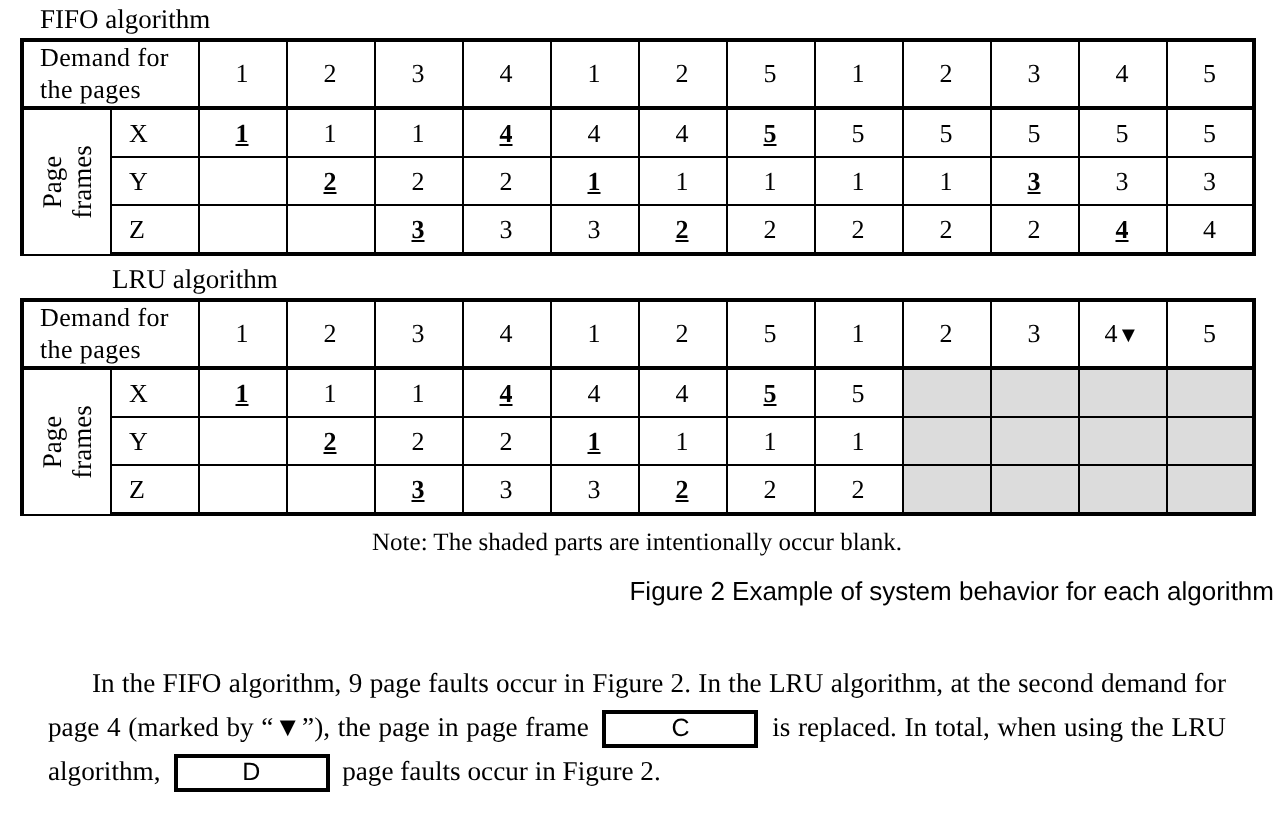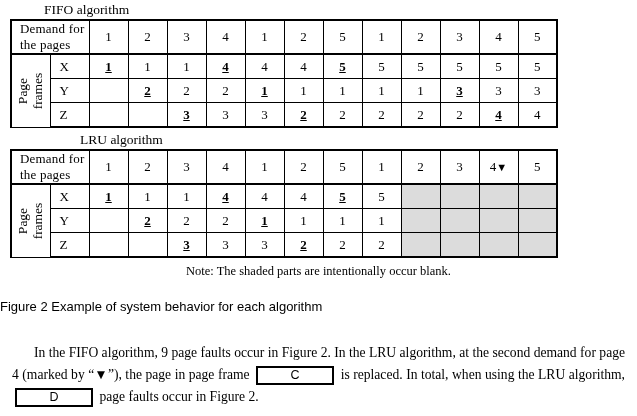--- a/index.html
+++ b/index.html
@@ -14,31 +14,31 @@
     color: #000000;
     overflow: hidden;
     position: relative;
   }
 
   
   .algo-title {
     font-family: "Liberation Serif", serif;
     font-size: 13.5px;
     line-height: 16px;
-    padding-left: 44px;
+    padding-left: 20px;
   }
   #fifo-title { padding-top: 2px; }
   #lru-title  { padding-top: 4px; margin-left: 36px; }
 
   
   .pf-table {
     border-collapse: collapse;
     table-layout: fixed;
     margin: 1px 0 0 10px;
-    width: 548px;
+    width: 618px;
     background: #fff;
   }
   .pf-table td {
     border: 1px solid #000;
     font-family: "Liberation Serif", serif;
     font-size: 13px;
     text-align: center;
     padding: 0;
     height: 23px;
     vertical-align: middle;
@@ -95,36 +95,36 @@
   .marker { font-weight: bold; font-size: 11px; }
 
   
   .note {
     text-align: center;
     font-family: "Liberation Serif", serif;
     font-size: 12.5px;
     margin-top: 6px;
   }
   .figcaption {
-    text-align: left;
+    text-align: right;
     font-family: "Liberation Sans", sans-serif;
     font-size: 13px;
-    margin-top: 20px;
+    margin-top: 9px;
   }
 
   
   .para {
     margin: 28px 12px 0 12px;
     font-family: "Liberation Serif", serif;
     font-size: 13.6px;
     line-height: 22px;
     text-align: justify;
   }
   .para .indent { display: inline-block; width: 22px; }
-  .para p { margin: 0; }
+  .para p { margin: 12px; }
   .answer-box {
     display: inline-block;
     border: 2px solid #000;
     min-width: 74px;
     text-align: center;
     font-family: "Liberation Sans", sans-serif;
     font-size: 12.5px;
     line-height: 15px;
     vertical-align: middle;
     margin: 0 3px;

